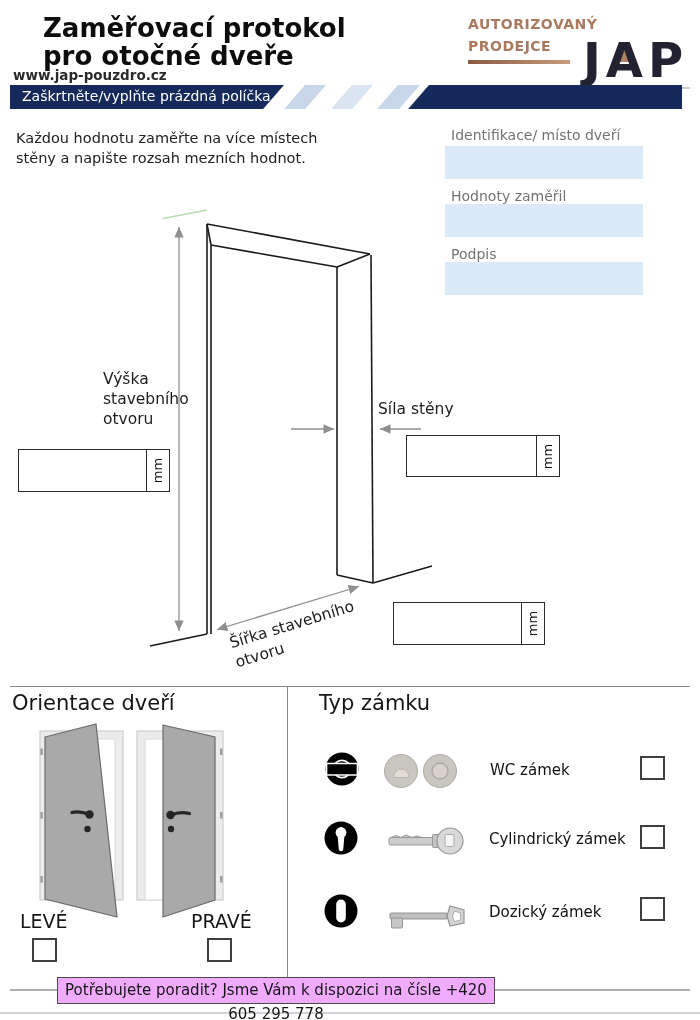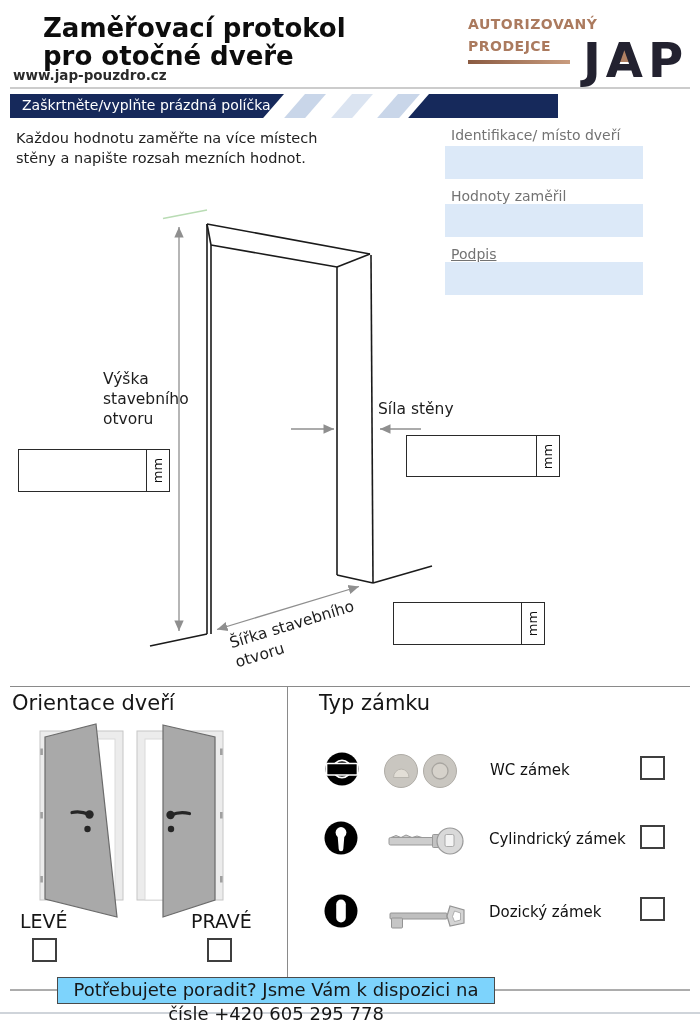--- a/index.html
+++ b/index.html
@@ -5,37 +5,37 @@
   html,body{margin:0;padding:0;}
   body{width:700px;height:1020px;background:#fff;position:relative;overflow:hidden;
        font-family:"DejaVu Sans","Liberation Sans",sans-serif;color:#1a1a1a;}
   .abs{position:absolute;}
   .title{font-size:26px;font-weight:bold;line-height:28px;color:#0d0d0d;margin-left:30px;}
   .website{font-size:13.5px;color:#2a2a2a;font-weight:bold;}
   .badge{font-size:14px;font-weight:bold;color:#ab7a5e;letter-spacing:.5px;}
   .badge-bar{height:4px;background:linear-gradient(90deg,#8a5a41,#c99c7e);}
   .jap{font-size:48px;font-weight:bold;color:#232230;letter-spacing:5px;}
   .jap-tri{width:0;height:0;border-left:8px solid transparent;border-right:8px solid transparent;border-bottom:13px solid #b08063;}
-  .banner{left:10px;top:94px;width:548px;height:24px;background:#16295b;overflow:hidden;position:absolute;text-align:right;}
+  .banner{left:10px;top:85px;width:672px;height:24px;background:#16295b;overflow:hidden;position:absolute;text-align:right;}
   .banner .cut{position:absolute;top:0;height:24px;transform:skewX(-41deg);transform-origin:0 0;}
   .banner-text{color:#fff;font-size:14px;position:absolute;top:3px;}
   .instr{font-size:14.5px;line-height:20px;color:#222;}
   .flabel{font-size:14px;color:#737373;}
   .finput{width:198px;height:33px;background:#dce9f8;}
   .dlabel{font-size:15.5px;line-height:20px;color:#1d1d1d;}
   .mmbox{background:#fff;border:1.5px solid #2a2a2a;box-sizing:border-box;display:flex;}
   .mmbox .val{flex:1;}
   .mmbox .unit{width:22px;border-left:1.5px solid #2a2a2a;display:flex;align-items:center;justify-content:center;}
   .mmbox .unit span{transform:rotate(-90deg);font-size:13px;color:#111;}
   .h2{font-size:21px;color:#161616;}
   .side-label{font-size:19px;color:#161616;}
   .lock-label{font-size:15px;color:#111;}
   .checkbox{width:25px;height:24px;border:2px solid #3f3f3f;background:#fff;box-sizing:border-box;}
-  .footer-box{left:57px;top:977px;width:436px;height:25px;border:1px solid #4a4a4a;background:#7dd3fc;
-              font-size:18px;text-align:center;line-height:24px;color:#161616;}
+  .footer-box{left:57px;top:977px;width:436px;height:25px;border:1px solid #4a4a4a;background:#f0abfc;
+              font-size:15px;text-align:center;line-height:24px;color:#161616;}
 </style>
 </head>
 <body>
 
 <svg class="abs" style="left:0;top:0;" width="700" height="1020" viewBox="0 0 700 1020">
   <defs>
     <marker id="arw" viewBox="0 0 10 10" refX="9" refY="5" markerWidth="9" markerHeight="9" orient="auto-start-reverse">
       <path d="M0,1 L9,5 L0,9 z" fill="#8f8f8f"></path>
     </marker>
   </defs>
@@ -145,21 +145,21 @@
   <div class="banner-text" style="left:12px;">Zaškrtněte/vyplňte prázdná políčka</div>
   <div class="banner-text" style="left:440px;margin-top:40px;">Zaměření</div>
 </div>
 
 <div class="abs instr" style="left:16px;top:128px;width:322px;">Každou hodnotu zaměřte na více místech stěny a napište rozsah mezních hodnot.</div>
 
 <div class="abs flabel" style="left:451px;top:127px;">Identifikace/ místo dveří</div>
 <div class="abs finput" style="left:445px;top:146px;"></div>
 <div class="abs flabel" style="left:451px;top:188px;">Hodnoty zaměřil</div>
 <div class="abs finput" style="left:445px;top:204px;"></div>
-<div class="abs flabel" style="left:451px;top:246px;text-decoration:underline;">Podpis</div>
+<div class="abs flabel" style="left:451px;top:246px;">Podpis</div>
 <div class="abs finput" style="left:445px;top:262px;"></div>
 
 <div class="abs dlabel" style="left:103px;top:369px;width:96px;">Výška stavebního otvoru</div>
 <div class="abs dlabel" style="left:378px;top:399px;">Síla stěny</div>
 <div class="abs dlabel" style="left:227px;top:634px;width:152px;transform:rotate(-17deg);transform-origin:0 0;">Šířka stavebního otvoru</div>
 
 <div class="abs mmbox" style="left:18px;top:449px;width:152px;height:43px;">
   <div class="val"></div>
   <div class="unit">
       <span>mm</span>

